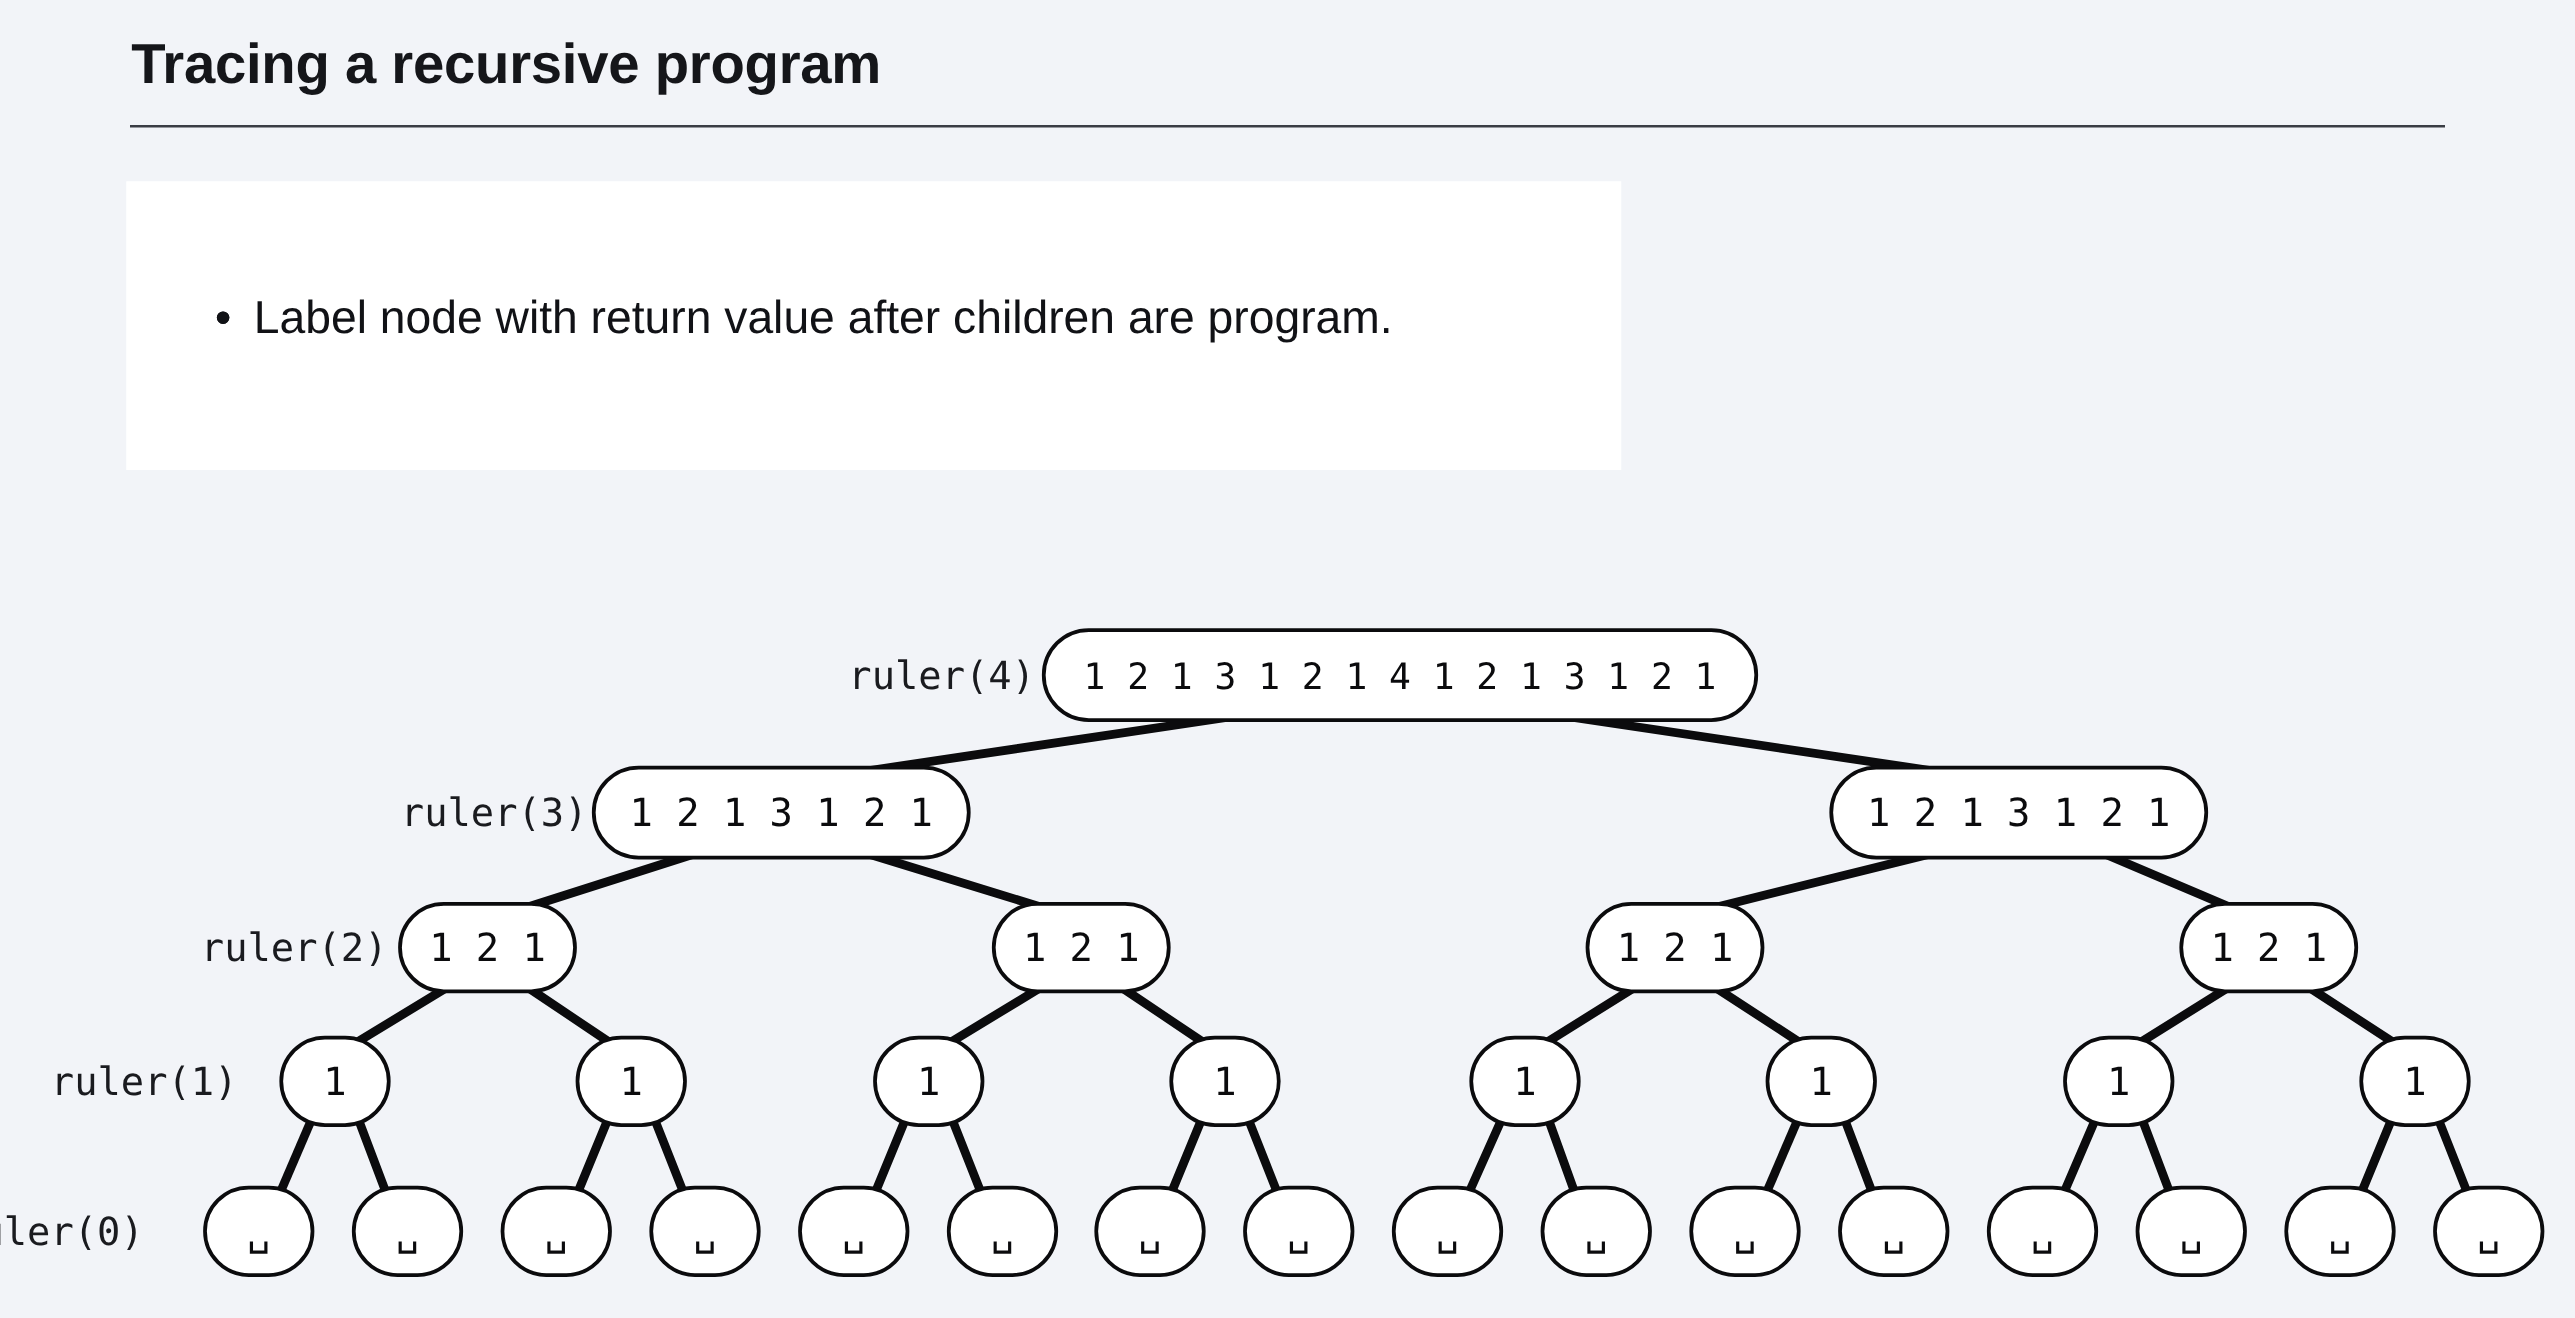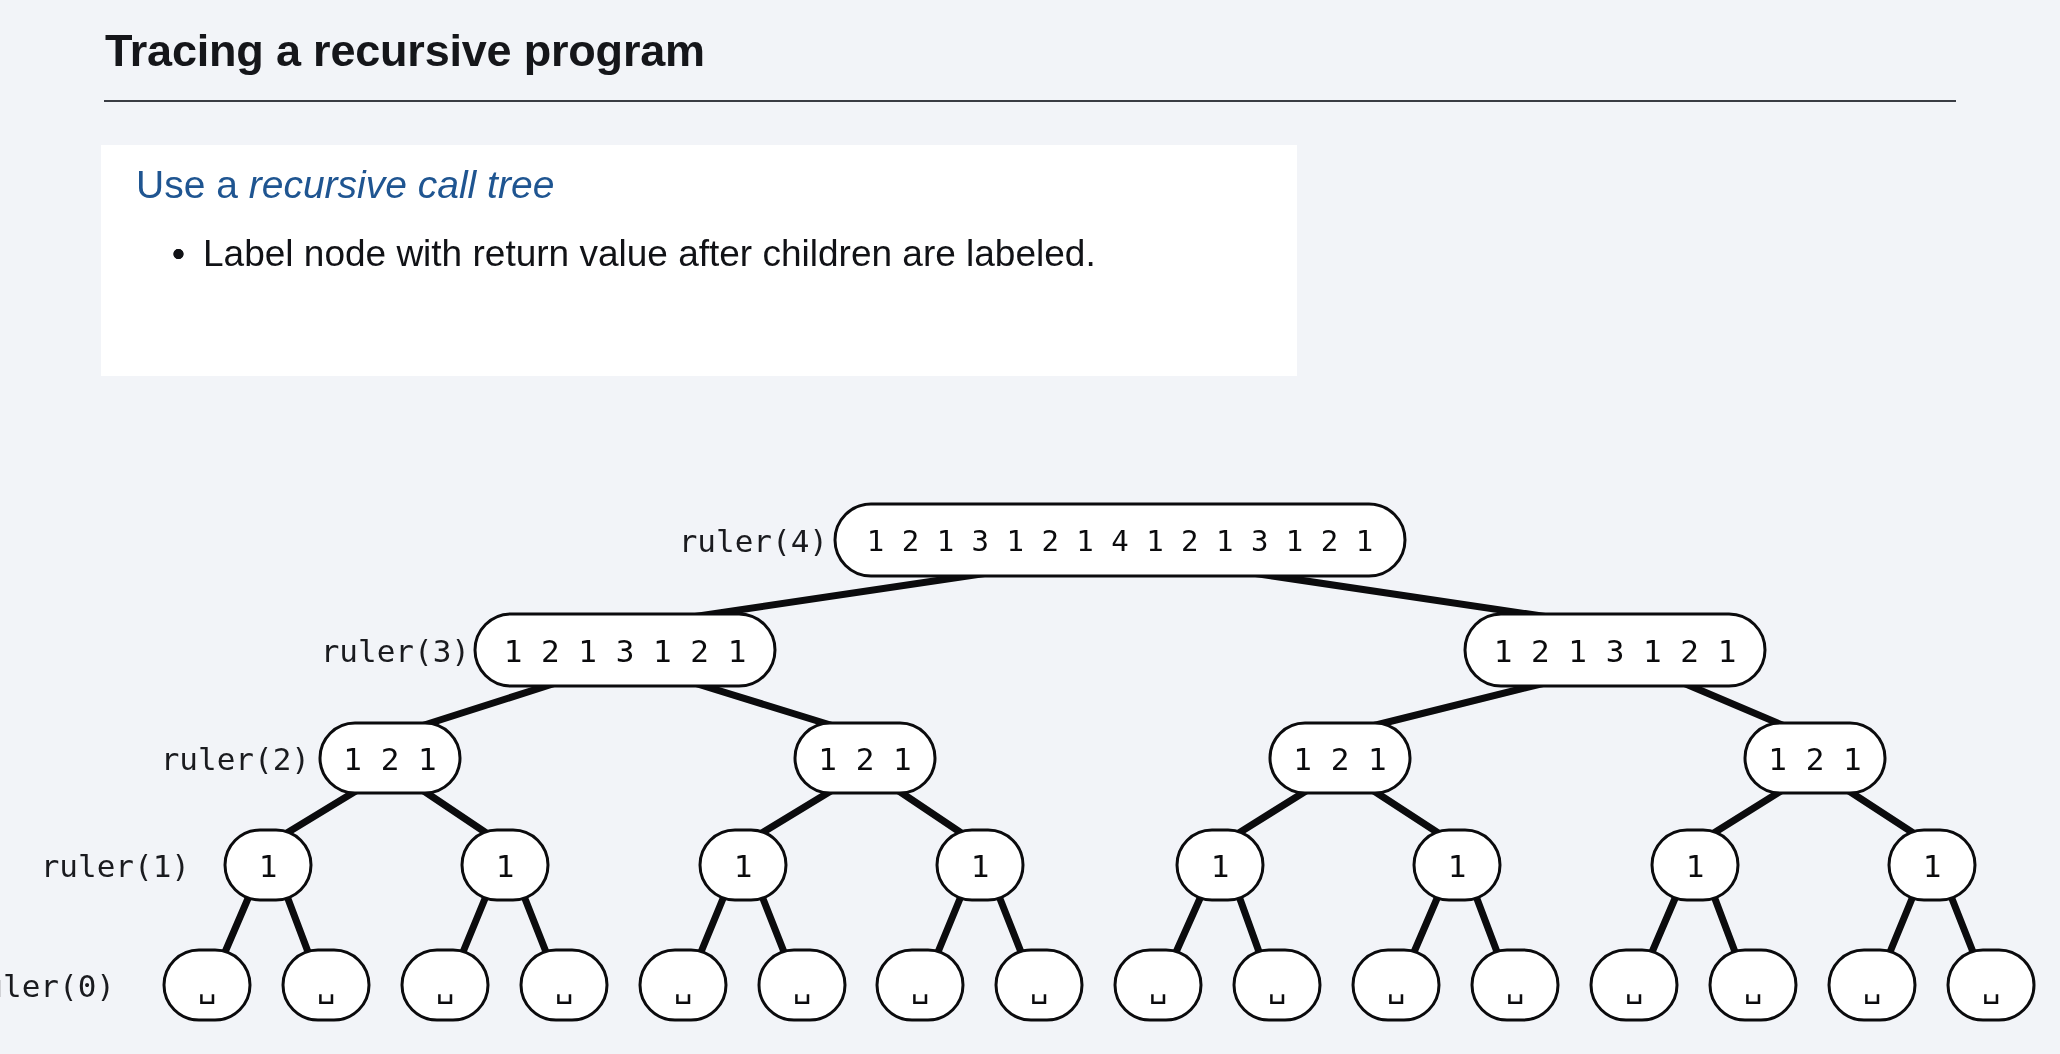--- a/index.html
+++ b/index.html
@@ -130,30 +130,27 @@
 <body>
 
 <div id="slide">
 
   <div id="slide-title">Tracing a recursive program</div>
 
   <div id="title-rule"></div>
 
   <div id="content-card">
 
-    <div id="lead-line">
-      <span>Use a </span><span class="em">recursive call tree</span>
-    </div>
 
     <ul class="bullet-list">
       <li>
         <span class="dot">•</span>
       </li>
       <li>
-        <span class="dot">•</span><span>Label node with return value after children are labeled.</span>
+        <span class="dot">•</span><span>Label node with return value after children are program.</span>
       </li>
     </ul>
 
   </div>
 
   <div id="tree-wrap">
     <svg id="tree-svg" viewBox="0 0 2060 1054" xmlns="http://www.w3.org/2000/svg">
       <g id="edge-layer">
           <line x1="994.6" y1="572" x2="685" y2="618" class="edge"></line>
           <line x1="1245.4" y1="572" x2="1555" y2="618" class="edge"></line>

